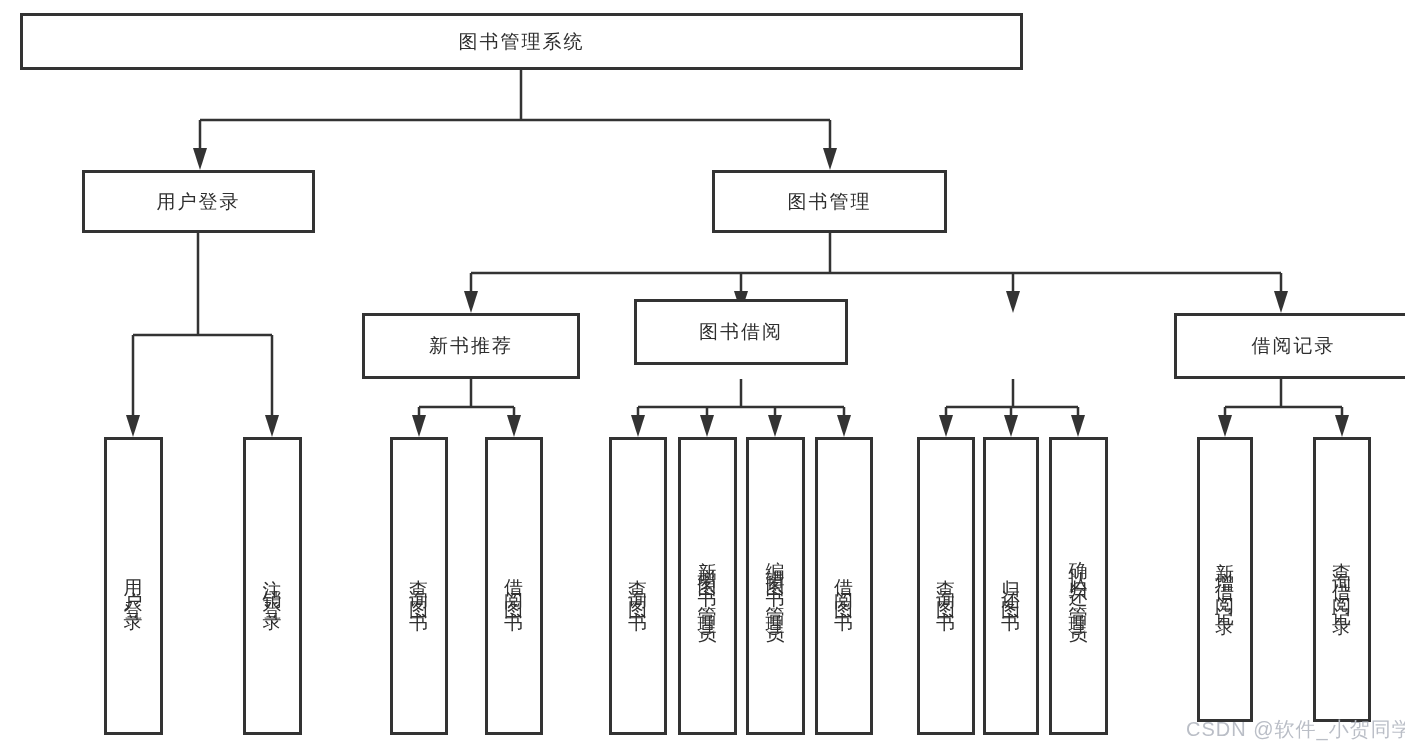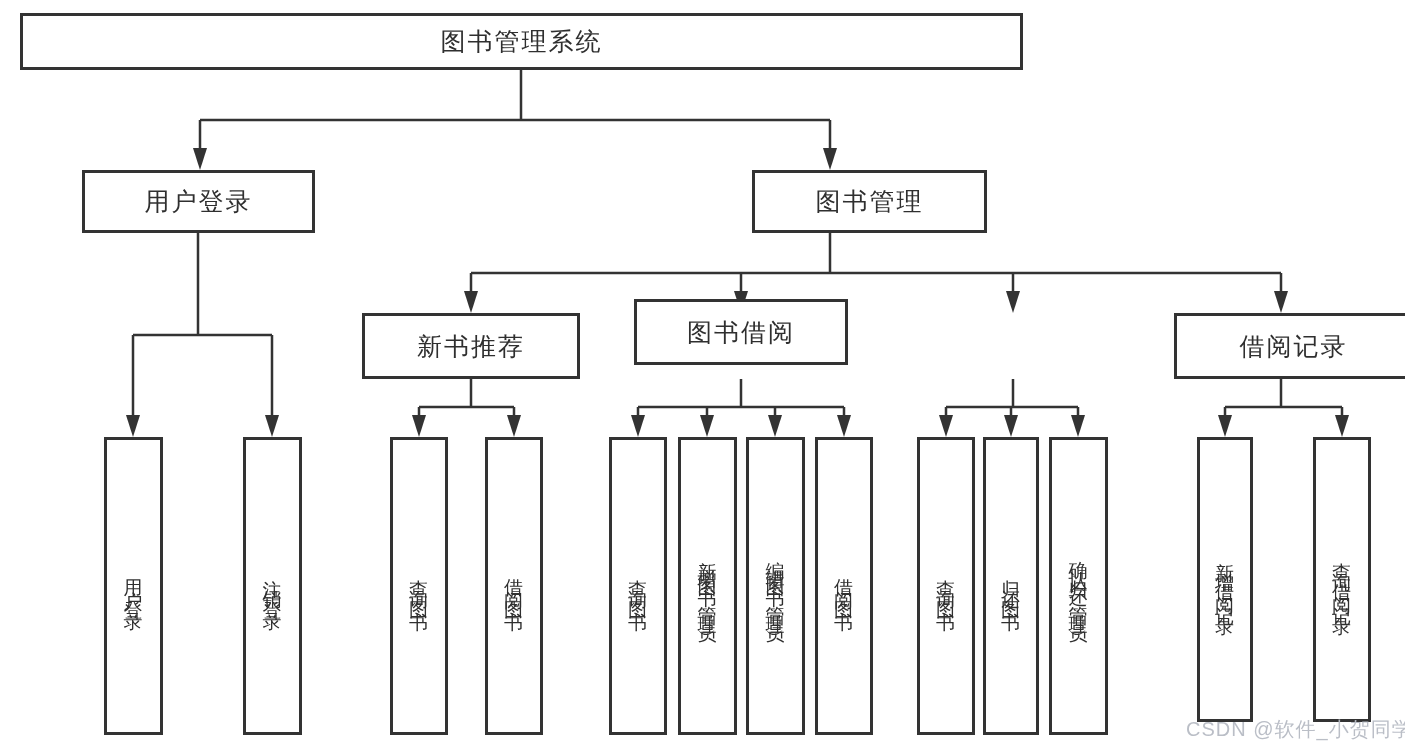--- a/index.html
+++ b/index.html
@@ -16,21 +16,21 @@
   }
   .canvas{position:relative;width:1405px;height:747px;}
   .connectors{position:absolute;left:0;top:0;z-index:1;}
   .connectors path{stroke:var(--line);stroke-width:2.5;fill:none;}
   .connectors polygon{fill:var(--line);stroke:none;}
   .node{
     position:absolute;z-index:2;
     background:#ffffff;border:3px solid var(--box-border);
     display:flex;align-items:center;justify-content:center;
   }
-  .hbox{font-size:25px;letter-spacing:2px;white-space:nowrap;}
+  .hbox{font-size:19px;letter-spacing:2px;white-space:nowrap;}
   .vbox{
     writing-mode:vertical-rl;text-orientation:mixed;
     font-size:19px;letter-spacing:11px;line-height:1;
   }
   .vbox.tight{letter-spacing:9px;}
   .watermark{
     position:absolute;z-index:3;left:1186px;top:716px;
     font-size:20px;letter-spacing:1px;color:var(--watermark);
     white-space:nowrap;opacity:.95;
   }
@@ -73,21 +73,21 @@
     <polygon points="939,415 953,415 946,437"></polygon>
     <polygon points="1004,415 1018,415 1011,437"></polygon>
     <polygon points="1071,415 1085,415 1078,437"></polygon>
     <polygon points="1218,415 1232,415 1225,437"></polygon>
     <polygon points="1335,415 1349,415 1342,437"></polygon>
   </svg>
 
   <div class="node hbox" style="left:20px;top:13px;width:1003px;height:57px;">图书管理系统</div>
 
   <div class="node hbox" style="left:82px;top:170px;width:233px;height:63px;">用户登录</div>
-  <div class="node hbox" style="left:712px;top:170px;width:235px;height:63px;margin-left:40px;">图书管理</div>
+  <div class="node hbox" style="left:712px;top:170px;width:235px;height:63px;">图书管理</div>
 
   <div class="node hbox" style="left:362px;top:313px;width:218px;height:66px;">新书推荐</div>
   <div class="node hbox" style="left:634px;top:299px;width:214px;height:66px;">图书借阅</div>
   <div class="node hbox" style="left:1174px;top:313px;width:239px;height:66px;">借阅记录</div>
 
   <div class="node vbox" style="left:104px;top:437px;width:59px;height:298px;">用户登录</div>
   <div class="node vbox" style="left:243px;top:437px;width:59px;height:298px;">注销登录</div>
 
   <div class="node vbox" style="left:390px;top:437px;width:58px;height:298px;">查询图书</div>
   <div class="node vbox" style="left:485px;top:437px;width:58px;height:298px;">借阅图书</div>

